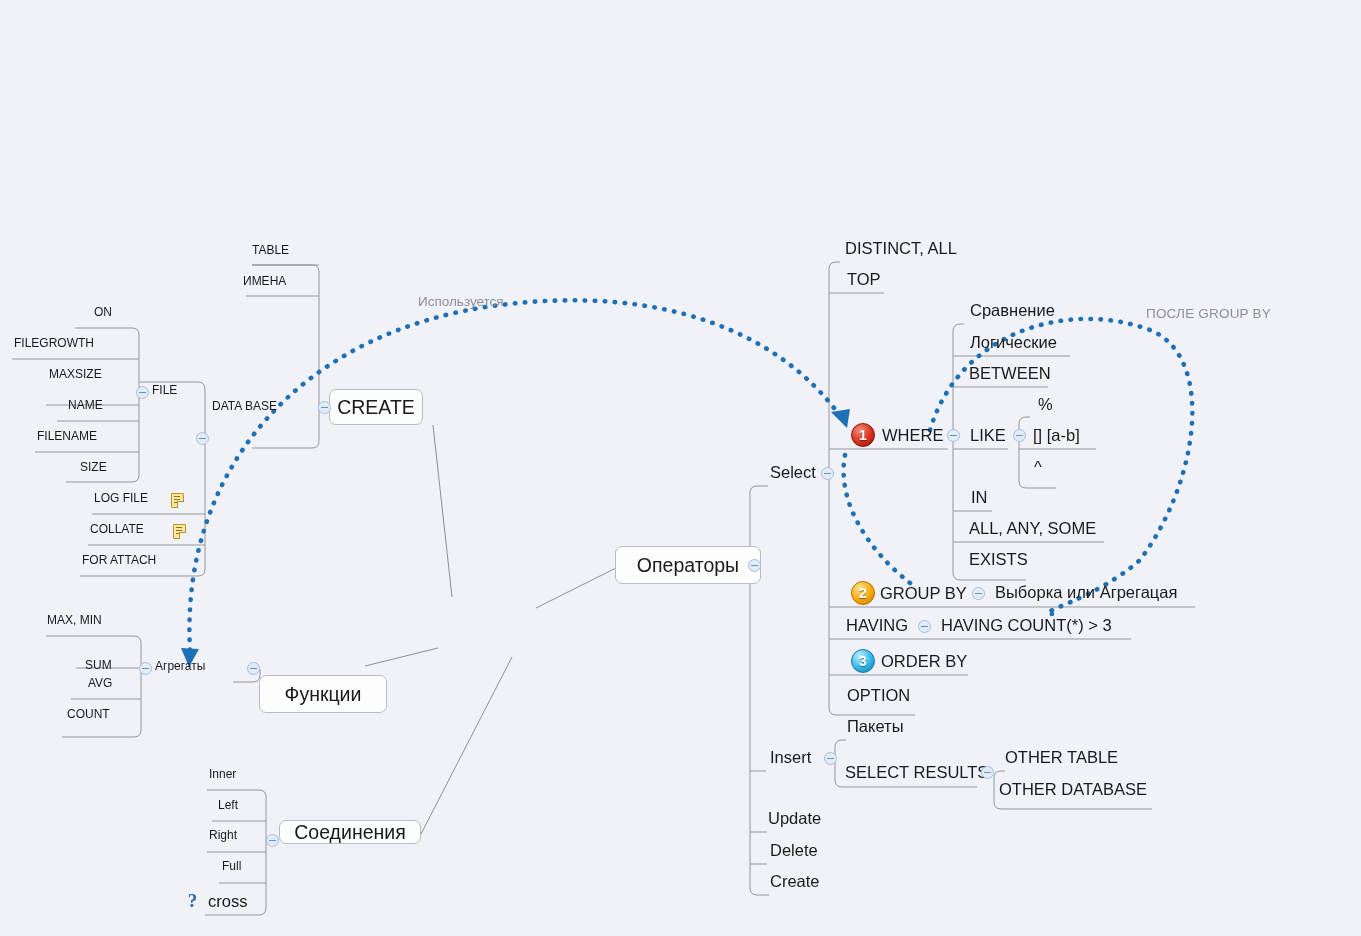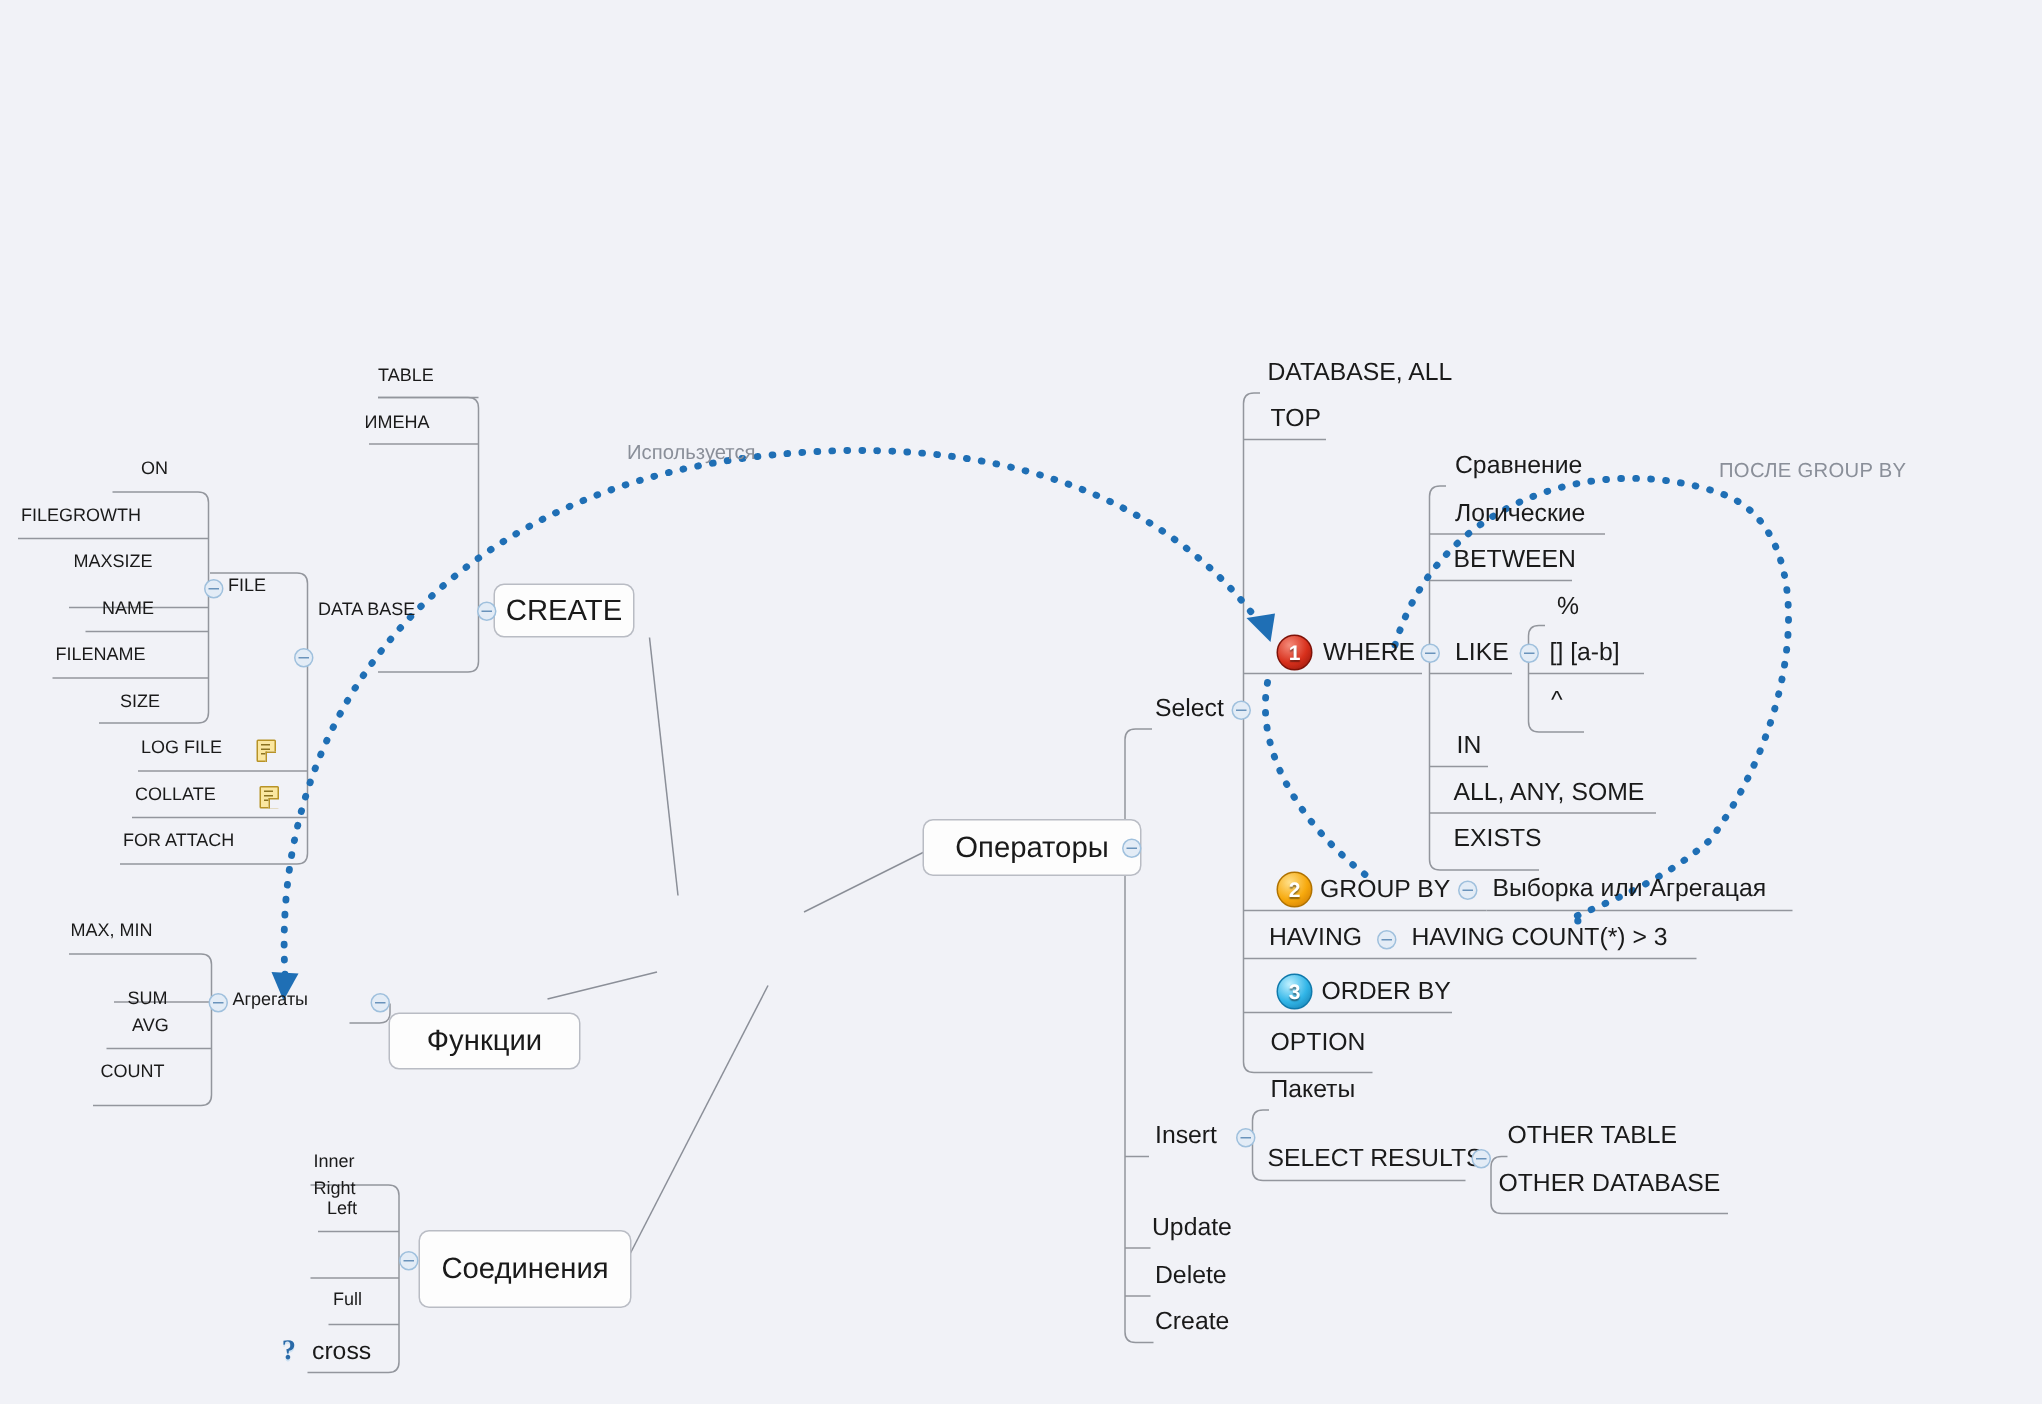--- a/index.html
+++ b/index.html
@@ -236,21 +236,21 @@
   <div class="boxed s19" style="left:615px;top:546px;width:146px;height:38px;">
     <span>Операторы</span>
   </div>
   <div class="toggle" style="left:748px;top:559px;"></div>
 
   <div class="boxed s19" style="left:259px;top:675px;width:128px;height:38px;">
     <span>Функции</span>
   </div>
   <div class="toggle" style="left:247px;top:662px;"></div>
 
-  <div class="boxed s19" style="left:279px;top:820px;width:142px;height:52px;">
+  <div class="boxed s19" style="left:279px;top:820px;width:142px;height:24px;">
     <span>Соединения</span>
   </div>
   <div class="toggle" style="left:266px;top:834px;"></div>
 
   <div class="node s17" style="left:252px;top:244px;">
     <span>TABLE</span>
   </div>
   <div class="node s17" style="left:243px;top:275px;">
     <span>ИМЕНА</span>
   </div>
@@ -314,21 +314,21 @@
   <div class="node s17" style="left:67px;top:708px;">
     <span>COUNT</span>
   </div>
 
   <div class="node s17" style="left:209px;top:768px;">
     <span>Inner</span>
   </div>
   <div class="node s17" style="left:218px;top:799px;">
     <span>Left</span>
   </div>
-  <div class="node s17" style="left:209px;top:786px;">
+  <div class="node s17" style="left:209px;top:829px;">
     <span>Right</span>
   </div>
   <div class="node s17" style="left:222px;top:860px;">
     <span>Full</span>
   </div>
   <div class="q-icon" style="left:182px;top:890px;">?</div>
   <div class="node s16" style="left:208px;top:893px;">
     <span>cross</span>
   </div>
 
@@ -346,21 +346,21 @@
     <span>Update</span>
   </div>
   <div class="node s16" style="left:770px;top:842px;">
     <span>Delete</span>
   </div>
   <div class="node s16" style="left:770px;top:873px;">
     <span>Create</span>
   </div>
 
   <div class="node s16" style="left:845px;top:240px;">
-    <span>DATABASE, ALL</span>
+    <span>DISTINCT, ALL</span>
   </div>
   <div class="node s16" style="left:847px;top:271px;">
     <span>TOP</span>
   </div>
 
   <div class="badge red" style="left:851px;top:423px;">
     <span>1</span>
   </div>
   <div class="node s16" style="left:882px;top:427px;">
     <span>WHERE</span>

